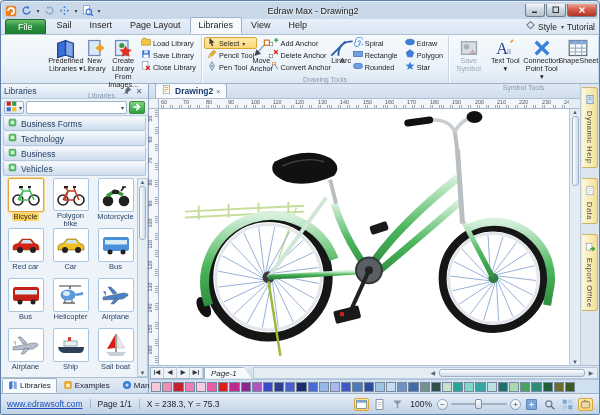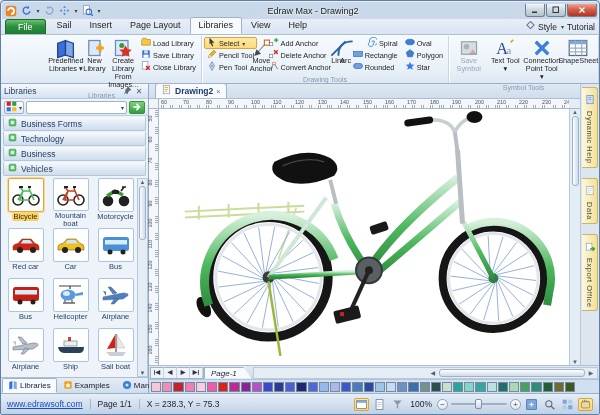--- a/index.html
+++ b/index.html
@@ -318,21 +318,21 @@
           </button>
           <button class="rbig" style="background:none;border:1px solid transparent;flex:1 1 0;min-width:0;padding:1px 0;">
             <span class="ric">
               <svg width="19" height="19" viewBox="0 0 16 16">
                 <path d="M2 14Q2 2 14 2" fill="none" stroke="#2f5fa8" stroke-width="1.6"></path>
               </svg>
             </span>
             <span class="rlb">Arc</span>
           </button>
           <div class="smallcol">
-            <button class="rsmall" style="background:none;justify-content:flex-end;">
+            <button class="rsmall" style="background:none;">
               <span><svg width="10" height="10" viewBox="0 0 16 16">
                   <path d="M8 8a2 2 0 1 1 2 2 4 4 0 1 1-6-2 6.5 6.5 0 1 1 9 5" fill="none" stroke="#3a7fd8" stroke-width="1.4"></path>
                 </svg></span>
               <span>Spiral</span>
             </button>
             <button class="rsmall" style="background:none;">
               <span><svg width="10" height="10" viewBox="0 0 16 16">
                   <rect x="1" y="4" width="14" height="8" fill="#6fa0e0" stroke="#2f5fa8"></rect>
                 </svg></span>
               <span>Rectangle</span>
@@ -342,21 +342,21 @@
                   <rect x="1" y="4" width="14" height="8" rx="3.5" fill="#6fa0e0" stroke="#2f5fa8"></rect>
                 </svg></span>
               <span>Rounded</span>
             </button>
           </div>
           <div class="smallcol">
             <button class="rsmall" style="background:none;">
               <span><svg width="10" height="10" viewBox="0 0 16 16">
                   <ellipse cx="8" cy="8" rx="7" ry="4.5" fill="#3a7fd8" stroke="#2f5fa8"></ellipse>
                 </svg></span>
-              <span>Oval</span>
+              <span>Edraw</span>
             </button>
             <button class="rsmall" style="background:none;">
               <span><svg width="10" height="10" viewBox="0 0 16 16">
                   <path d="M8 1l6 4.5-2.3 7h-7.4L2 5.5z" fill="#3a7fd8" stroke="#2f5fa8"></path>
                 </svg></span>
               <span>Polygon</span>
             </button>
             <button class="rsmall" style="background:none;">
               <span><svg width="10" height="10" viewBox="0 0 16 16">
                   <path d="M8 1l2 4.6 5 .4-3.8 3.2L12.4 14 8 11.4 3.6 14l1.2-4.8L1 6l5-.4z" fill="#3a7fd8"></path>
@@ -487,21 +487,21 @@
             </div>
             <div class="thumb">
               <div class="tcell">
                 <svg width="30" height="26" viewBox="0 0 30 26">
                   <circle cx="7" cy="18" r="5" fill="none" stroke="#222" stroke-width="1.6"></circle>
                   <circle cx="23" cy="18" r="5" fill="none" stroke="#222" stroke-width="1.6"></circle>
                   <path d="M7 18L12 9h7l4 9M12 9L9 18h10M12 9l-2-3h-2M19 9l-1-3" fill="none" stroke="#c04028" stroke-width="1.6"></path>
                   <path d="M8 5h4M17 5h3" stroke="#222" stroke-width="1.8"></path>
                 </svg>
               </div>
-              <div class="tlabel">Mountain boat</div>
+              <div class="tlabel">Polygon bike</div>
             </div>
             <div class="thumb">
               <div class="tcell">
                 <svg width="30" height="26" viewBox="0 0 30 26">
                   <circle cx="7" cy="19" r="4.5" fill="#222" stroke="#222" stroke-width="1.6"></circle>
                   <circle cx="23" cy="19" r="4.5" fill="#222" stroke="#222" stroke-width="1.6"></circle>
                   <path d="M6 14l8-5 8 4" fill="none" stroke="#3a9a3a" stroke-width="3.5"></path>
                   <path d="M20 9l3-4M21 5h4" stroke="#222" stroke-width="1.6" fill="none"></path>
                   <rect x="11" y="8" width="7" height="4" rx="1.5" fill="#222"></rect>
                 </svg>

